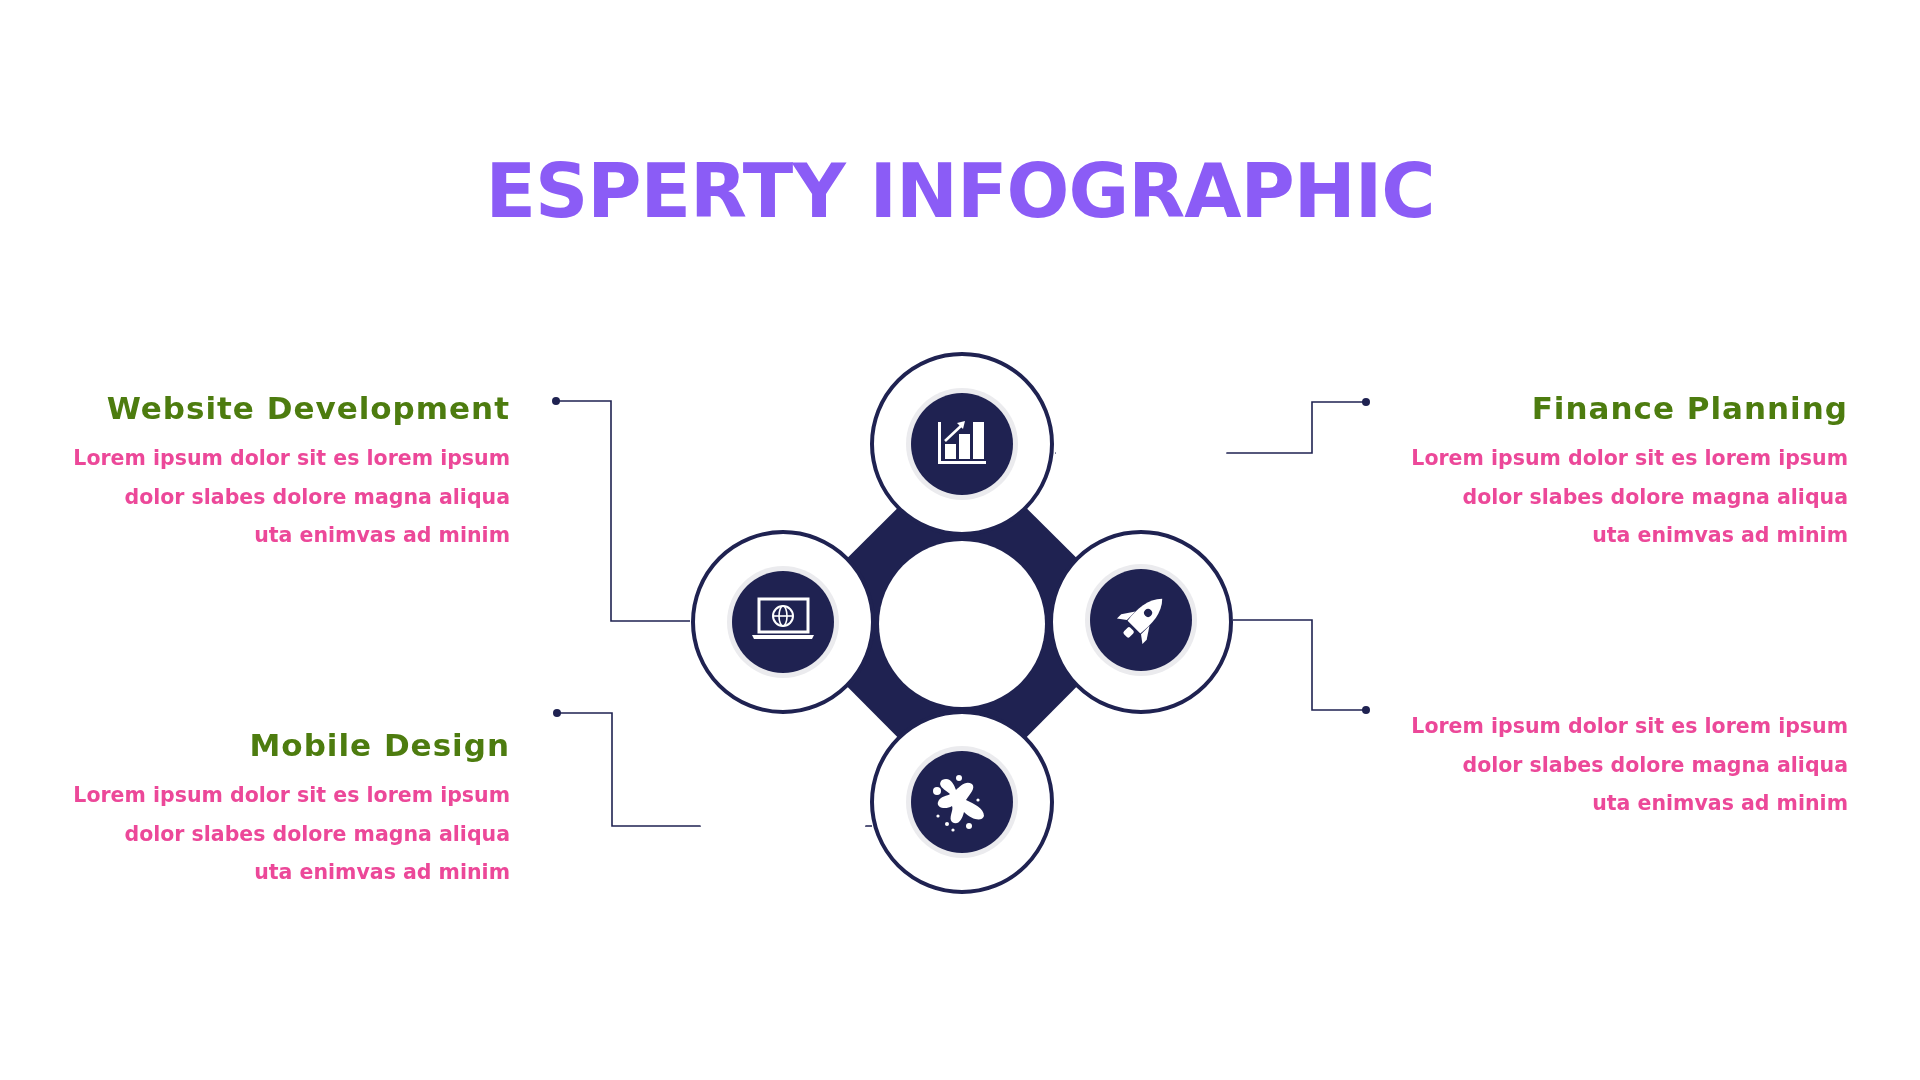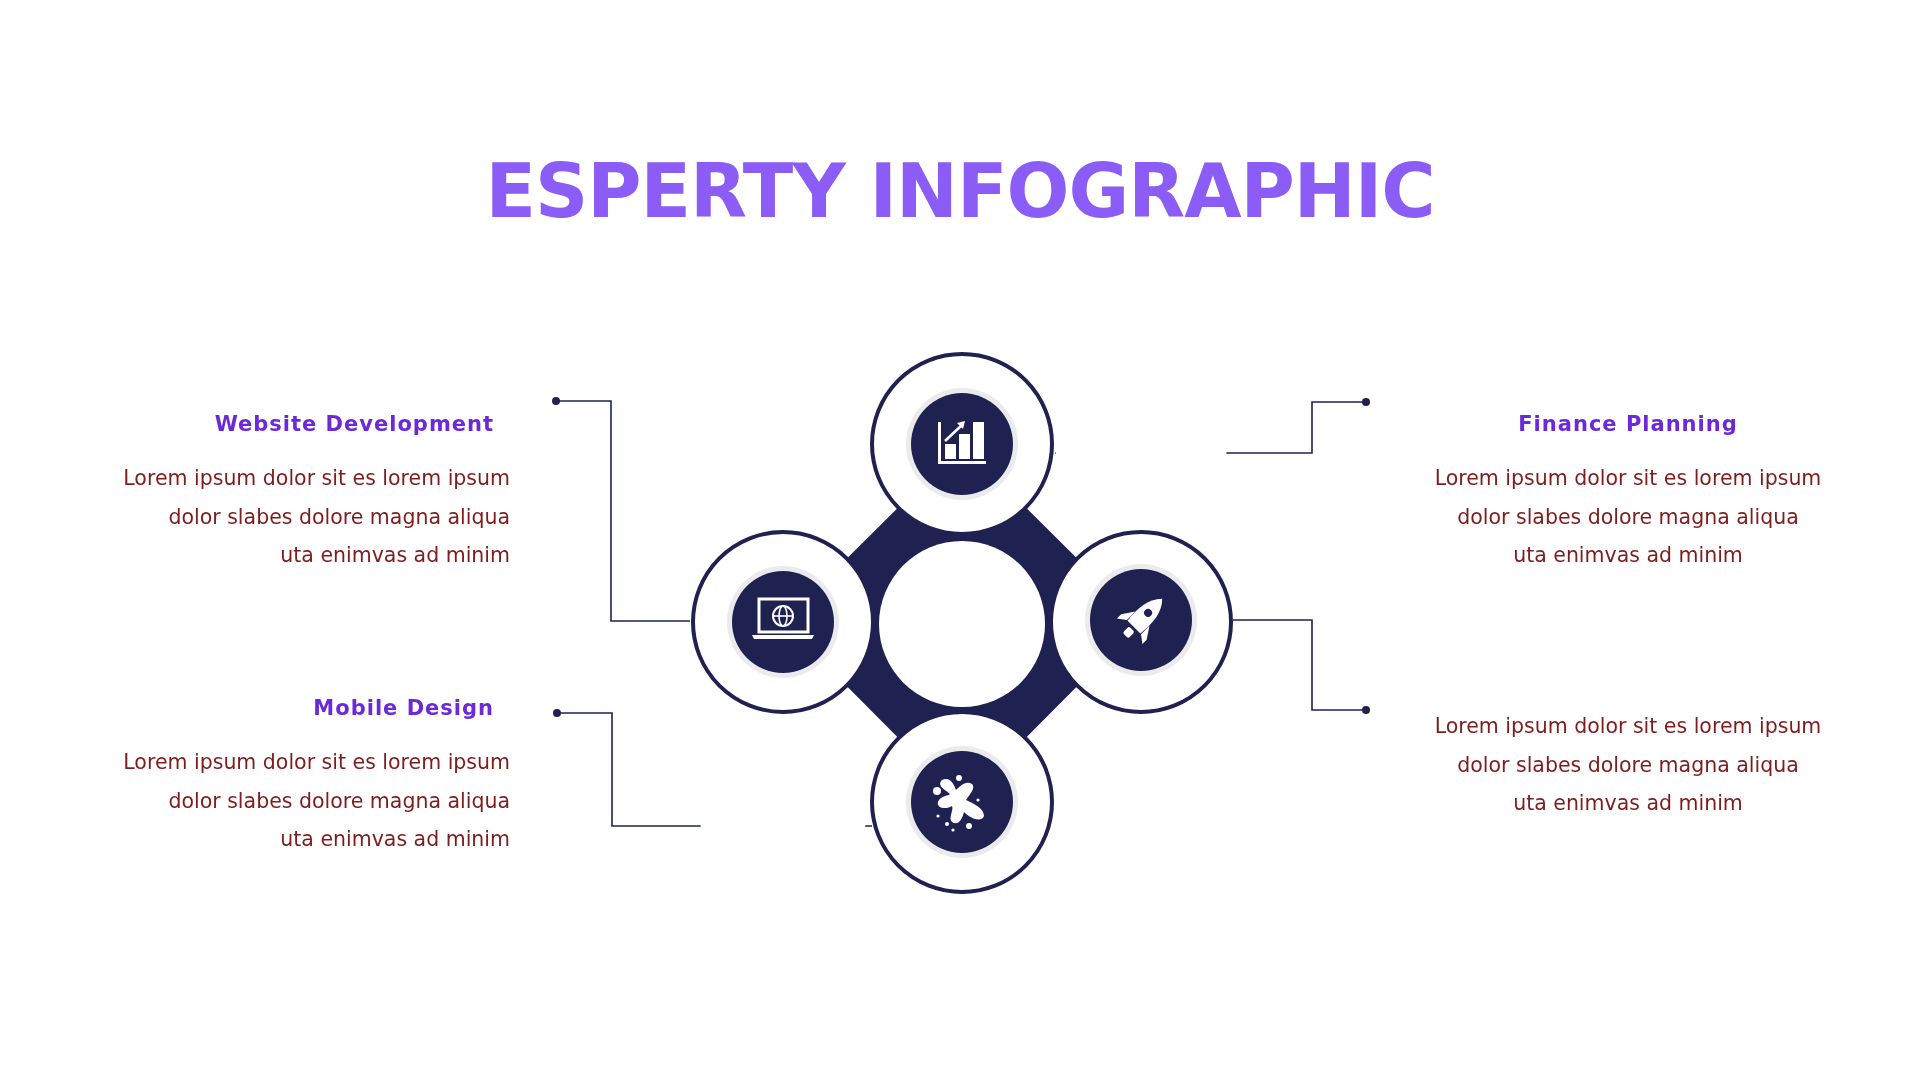--- a/index.html
+++ b/index.html
@@ -1,22 +1,22 @@
 <!DOCTYPE html>
 <html><head>
 <meta charset="utf-8">
 <style>
   html, body { margin:0; padding:0; }
   body { width:1920px; height:1080px; background:#ffffff; position:relative; overflow:hidden; font-family:"DejaVu Sans", sans-serif; }
   .title { position:absolute; left:0; top:148px; width:1920px; text-align:center; font-family:"DejaVu Sans", sans-serif; font-weight:bold; font-size:74px; letter-spacing:-1px; color:#8b5cf6; margin:0; }
   .block { position:absolute; width:440px; }
   .block.left { text-align:right; }
-  .block.right { text-align:center; }
-  .block h2 { margin:16px; font-family:"DejaVu Sans", sans-serif; font-weight:bold; font-size:21px; letter-spacing:1px; color:#6d28d9; line-height:38px; }
-  .block p { margin:12px 0 0 0; font-family:"DejaVu Sans", sans-serif; font-size:20.5px; color:#7f1d1d; line-height:38.5px; font-weight:normal; }
+  .block.right { text-align:right; }
+  .block h2 { margin:0; font-family:"DejaVu Sans", sans-serif; font-weight:bold; font-size:31px; letter-spacing:1px; color:#4d7c0f; line-height:38px; }
+  .block p { margin:12px 0 0 0; font-family:"DejaVu Sans", sans-serif; font-size:20.5px; color:#ec4899; line-height:38.5px; font-weight:bold; }
   .block p span { display:block; white-space:nowrap; }
   svg.diagram { position:absolute; left:0; top:0; }
 </style>
 </head>
 <body>
 
 <h1 class="title">ESPERTY INFOGRAPHIC</h1>
 
 <svg class="diagram" width="1920" height="1080" viewBox="0 0 1920 1080">
 
@@ -102,21 +102,21 @@
 
 <div class="block left" style="left:70px; top:389px;">
   <h2>Website Development</h2>
   <p>
     <span>Lorem ipsum dolor sit es lorem ipsum</span>
     <span>dolor slabes dolore magna aliqua</span>
     <span>uta enimvas ad minim</span>
   </p>
 </div>
 
-<div class="block left" style="left:70px; top:673px;">
+<div class="block left" style="left:70px; top:726px;">
   <h2>Mobile Design</h2>
   <p>
     <span>Lorem ipsum dolor sit es lorem ipsum</span>
     <span>dolor slabes dolore magna aliqua</span>
     <span>uta enimvas ad minim</span>
   </p>
 </div>
 
 <div class="block right" style="left:1408px; top:389px;">
   <h2>Finance Planning</h2>

